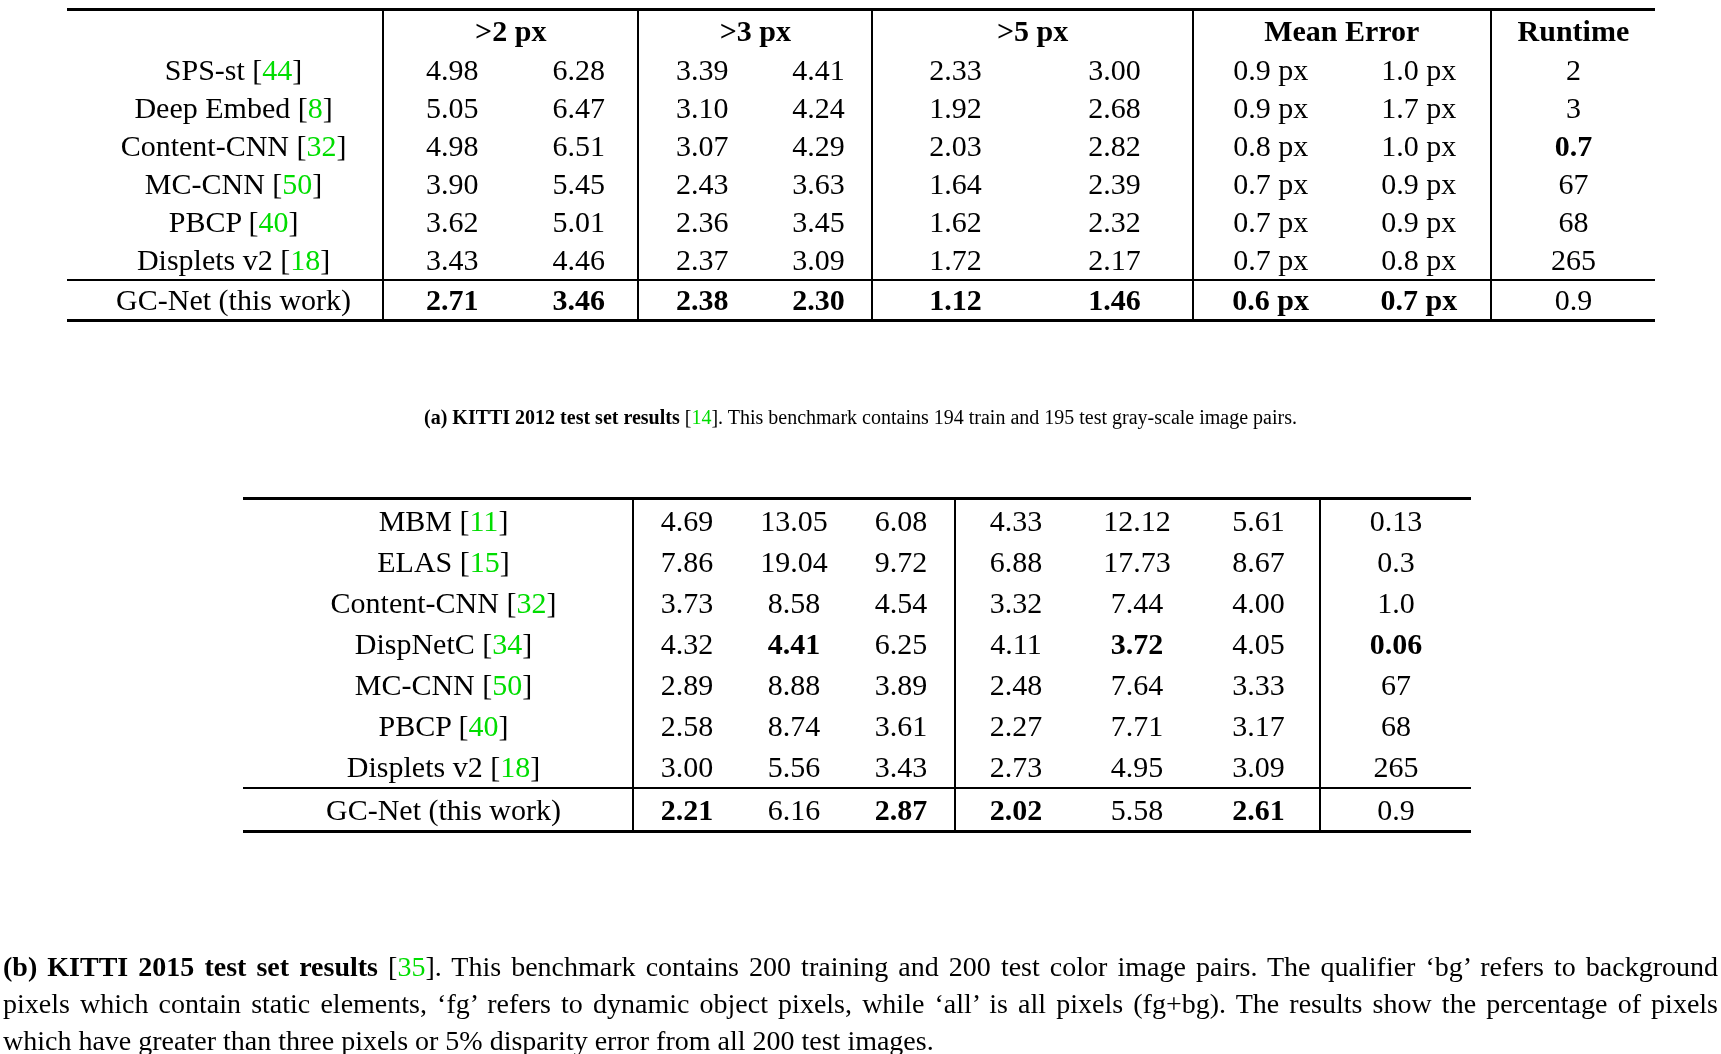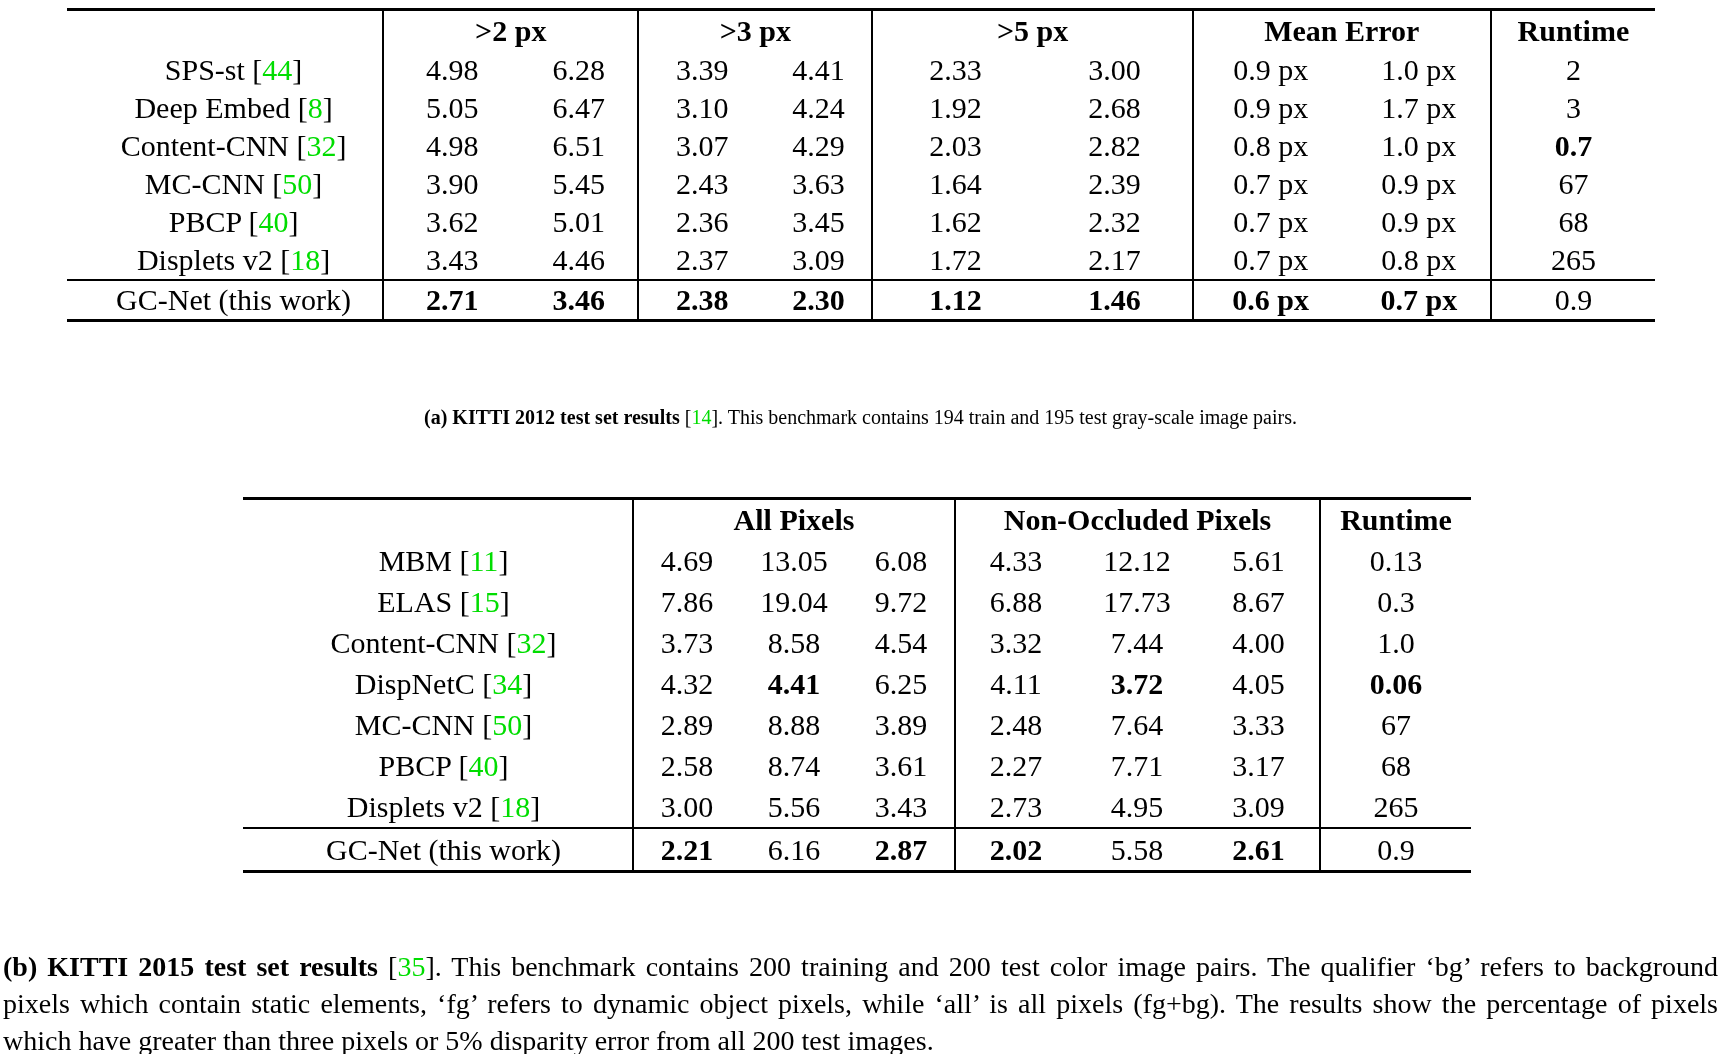--- a/index.html
+++ b/index.html
@@ -171,26 +171,20 @@
     <col style="width:390px">
       <col style="width:107px">
       <col style="width:108px">
       <col style="width:107px">
       <col style="width:121px">
       <col style="width:122px">
       <col style="width:122px">
       <col style="width:151px">
   </colgroup>
   <thead>
-    <tr class="group-row">
-      <th class="vline"></th>
-      <th colspan="3" class="vline">All Pixels</th>
-      <th colspan="3" class="vline">Non-Occluded Pixels</th>
-      <th>Runtime</th>
-    </tr>
   </thead>
   <tbody id="t2-body">
       <tr>
         <td class="stub vline"><span>MBM [</span><span class="cite">11</span><span>]</span></td>
         <td>4.69</td>
         <td>13.05</td>
         <td class="vline">6.08</td>
         <td>4.33</td>
         <td>12.12</td>
         <td class="vline">5.61</td>

